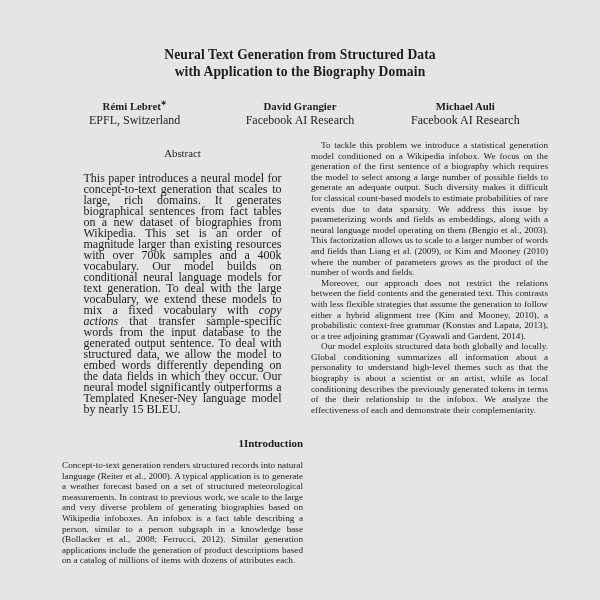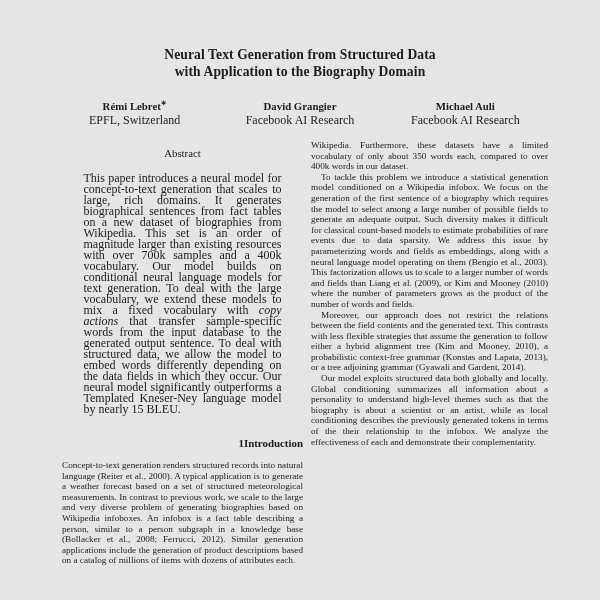--- a/index.html
+++ b/index.html
@@ -124,19 +124,18 @@
   <div class="col col-left">
     <div class="abstract-heading">Abstract</div>
     <div class="abstract-body"><span>This paper introduces a neural model for concept-to-text generation that scales to large, rich domains. It generates biographical sentences from fact tables on a new dataset of biographies from Wikipedia. This set is an order of magnitude larger than existing resources with over 700k samples and a 400k vocabulary. Our model builds on conditional neural language models for text generation. To deal with the large vocabulary, we extend these models to mix a fixed vocabulary with </span><span class="italic">copy actions</span><span> that transfer sample-specific words from the input database to the generated output sentence. To deal with structured data, we allow the model to embed words differently depending on the data fields in which they occur. Our neural model significantly outperforms a Templated Kneser-Ney language model by nearly 15 BLEU.</span></div>
 
     <div class="section-heading"><span class="section-num">1</span><span>Introduction</span></div>
 
     <p class="body-par">Concept-to-text generation renders structured records into natural language (Reiter et al., 2000). A typical application is to generate a weather forecast based on a set of structured meteorological measurements. In contrast to previous work, we scale to the large and very diverse problem of generating biographies based on Wikipedia infoboxes. An infobox is a fact table describing a person, similar to a person subgraph in a knowledge base (Bollacker et al., 2008; Ferrucci, 2012). Similar generation applications include the generation of product descriptions based on a catalog of millions of items with dozens of attributes each.</p>
   </div>
 
   <div class="col col-right">
-    <p class="body-par">Wikipedia. Furthermore, these datasets have a limited vocabulary of only about 350 words each, compared to over 400k words in our dataset.</p>
     <p class="body-par indented">To tackle this problem we introduce a statistical generation model conditioned on a Wikipedia infobox. We focus on the generation of the first sentence of a biography which requires the model to select among a large number of possible fields to generate an adequate output. Such diversity makes it difficult for classical count-based models to estimate probabilities of rare events due to data sparsity. We address this issue by parameterizing words and fields as embeddings, along with a neural language model operating on them (Bengio et al., 2003). This factorization allows us to scale to a larger number of words and fields than Liang et al. (2009), or Kim and Mooney (2010) where the number of parameters grows as the product of the number of words and fields.</p>
     <p class="body-par indented">Moreover, our approach does not restrict the relations between the field contents and the generated text. This contrasts with less flexible strategies that assume the generation to follow either a hybrid alignment tree (Kim and Mooney, 2010), a probabilistic context-free grammar (Konstas and Lapata, 2013), or a tree adjoining grammar (Gyawali and Gardent, 2014).</p>
     <p class="body-par indented">Our model exploits structured data both globally and locally. Global conditioning summarizes all information about a personality to understand high-level themes such as that the biography is about a scientist or an artist, while as local conditioning describes the previously generated tokens in terms of the their relationship to the infobox. We analyze the effectiveness of each and demonstrate their complementarity.</p>
   </div>
 
 </div>
 
 </body></html>

